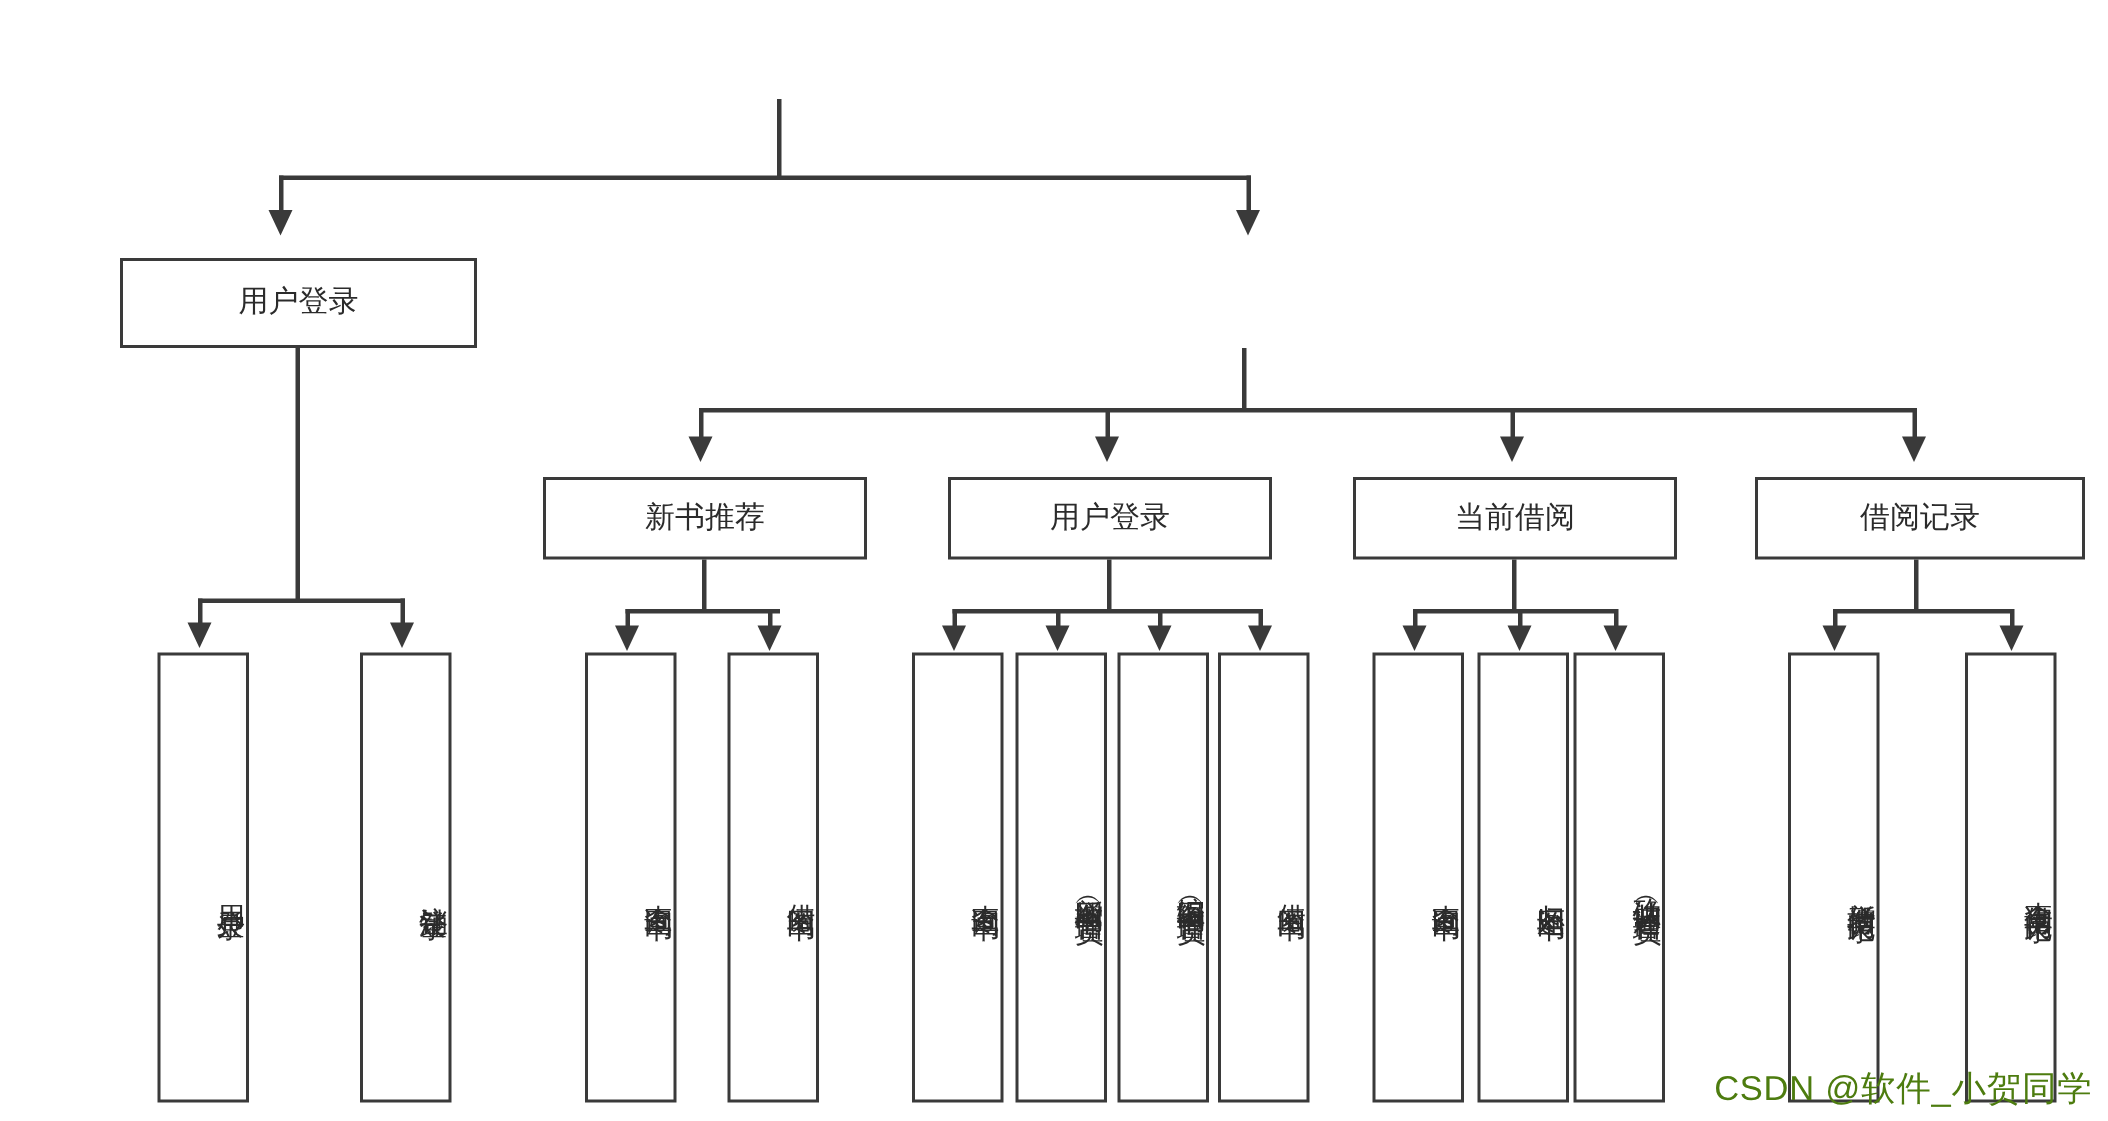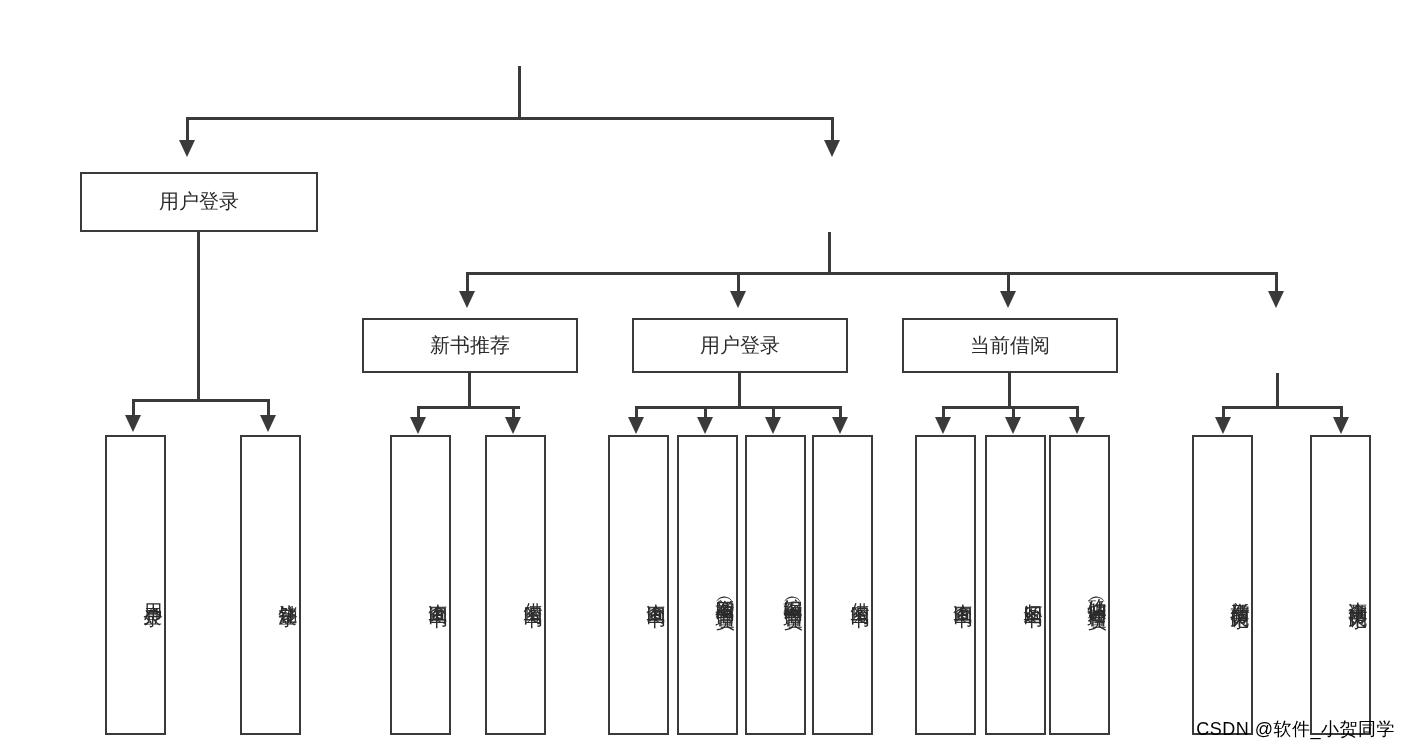--- a/index.html
+++ b/index.html
@@ -63,22 +63,22 @@
     border-left: 8px solid transparent;
     border-right: 8px solid transparent;
     border-top: 17px solid #3a3a3a;
   }
 
   
   #watermark {
     position: absolute;
     right: 10px;
     bottom: 6px;
-    font-size: 18px;
-    color: #000000;
+    font-size: 23px;
+    color: #4d7c0f;
     white-space: nowrap;
     letter-spacing: 0.5px;
   }
 </style>
 </head>
 <body>
 
 <div id="canvas">
 
 
@@ -113,20 +113,23 @@
 
   <div class="node level3" style="left:362px; top:318px; width:216px; height:55px;">
     <span>新书推荐</span>
   </div>
   <div class="node level3" style="left:632px; top:318px; width:216px; height:55px;">
     <span>用户登录</span>
   </div>
   <div class="node level3" style="left:902px; top:318px; width:216px; height:55px;">
     <span>当前借阅</span>
   </div>
+  <div class="node level3" style="left:1170px; top:318px; width:220px; height:55px;">
+    <span>借阅记录</span>
+  </div>
 
   <div class="vline" style="left:468px; top:373px; height:35px;"></div>
   <div class="hline" style="left:417px; top:406px; width:103px;"></div>
   <div class="vline" style="left:417px; top:406px; height:12px;"></div>
   <div class="vline" style="left:512px; top:406px; height:12px;"></div>
   <div class="arrow" style="left:410px; top:417px;"></div>
   <div class="arrow" style="left:505px; top:417px;"></div>
 
   <div class="vline" style="left:738px; top:373px; height:35px;"></div>
   <div class="hline" style="left:635px; top:406px; width:207px;"></div>

